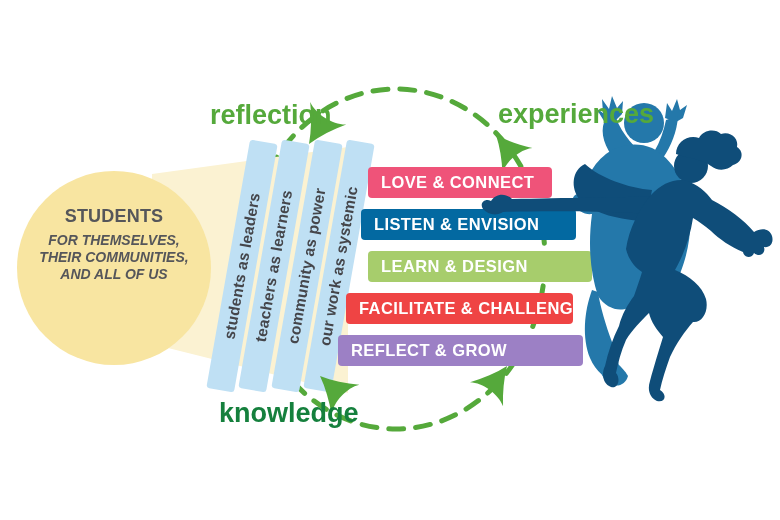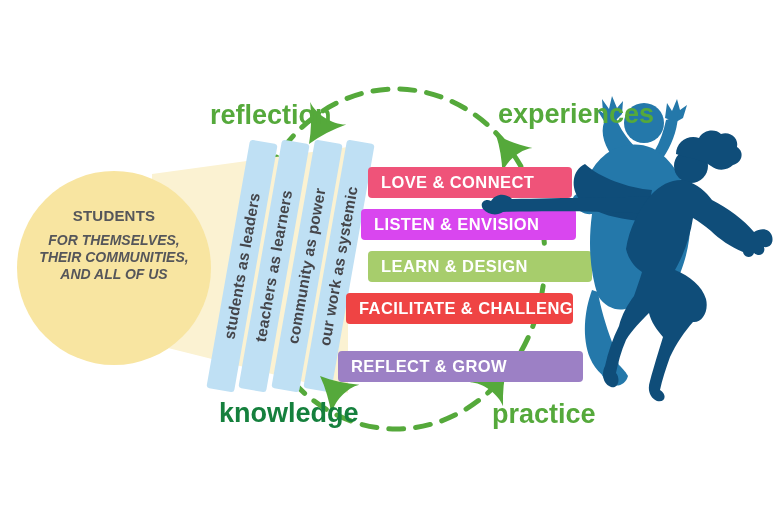--- a/index.html
+++ b/index.html
@@ -14,21 +14,21 @@
   .hbar         { z-index:5; }
   .layer-figure { z-index:6; }
   .outcomes     { z-index:7; }
   .cycle-label, .circle-text { z-index:8; }
 
   
   .circle-text {
     position:absolute; left:18px; top:206px; width:192px;
     text-align:center; color:#55565A;
   }
-  .circle-text .head { font-size:15px; font-weight:bold; line-height:20px; letter-spacing:0.2px; }
+  .circle-text .head { font-size:18px; font-weight:bold; line-height:20px; letter-spacing:0.2px; }
   .circle-text .sub  { margin-top:6px; font-size:14px; font-weight:bold; font-style:italic; line-height:17px; }
   .circle-text div { display:block; }
 
   
   .vbar {
     position:absolute; top:140px; width:28px; height:252px;
     background:#BFE0F4; border-radius:3px; transform:rotate(10deg);
     display:flex; align-items:center; justify-content:center;
   }
   .vbar span {
@@ -36,25 +36,25 @@
     font-size:15.5px; font-weight:bold; color:#45464B; letter-spacing:0.2px;
   }
   .vbar1 { left:228px; } .vbar2 { left:260px; } .vbar3 { left:293px; } .vbar4 { left:325px; }
 
   
   .hbar {
     position:absolute; height:31px; border-radius:4px;
     display:flex; align-items:center; padding-left:13px; box-sizing:border-box;
     color:#ffffff; font-size:16.5px; font-weight:bold; letter-spacing:0.4px; white-space:nowrap;
   }
-  .hbar1 { top:167px; left:368px; width:204px; }
+  .hbar1 { top:167px; left:368px; width:184px; }
   .hbar2 { top:209px; left:361px; width:215px; }
   .hbar3 { top:251px; left:353px; width:224px;margin-left:15px; }
   .hbar4 { top:293px; left:346px; width:227px; }
-  .hbar5 { top:335px; left:338px; width:245px;margin-top:16px; }
+  .hbar5 { top:335px; left:338px; width:245px; }
 
   
   .cycle-label {
     position:absolute; color:#55A93B; font-size:27px; font-weight:bold;
     text-align:center; white-space:nowrap;
   }
   .lbl-reflection  { left:210px; top:100px; width:110px; }
   .lbl-experiences { left:498px; top:99px;  width:118px; }
   .lbl-knowledge   { left:219px; top:398px; width:110px; }
   .lbl-practice    { left:492px; top:399px; width:90px; }
@@ -104,21 +104,21 @@
   <svg class="layer-arrows" width="780" height="520" viewBox="0 0 780 520">
     <path d="M0 0 C -4 10, -10 20, -17 29 C -8 23, 8 23, 17 29 C 10 20, 4 10, 0 0 Z" transform="translate(309,144) rotate(212) scale(1.25)" fill="#55A93B"></path>
     <path d="M0 0 C -4 10, -10 20, -17 29 C -8 23, 8 23, 17 29 C 10 20, 4 10, 0 0 Z" transform="translate(496,135) rotate(-40) scale(1.15)" fill="#55A93B"></path>
     <path d="M0 0 C -4 10, -10 20, -17 29 C -8 23, 8 23, 17 29 C 10 20, 4 10, 0 0 Z" transform="translate(320,376) rotate(-47) scale(1.2)" fill="#55A93B"></path>
     <path d="M0 0 C -4 10, -10 20, -17 29 C -8 23, 8 23, 17 29 C 10 20, 4 10, 0 0 Z" transform="translate(507,366) rotate(36) scale(1.2)" fill="#55A93B"></path>
   </svg>
 
   <div class="hbar hbar1" style="background: rgb(239, 83, 121);">
     <span>LOVE &amp; CONNECT</span>
   </div>
-  <div class="hbar hbar2" style="background: #d946ef;">
+  <div class="hbar hbar2" style="background: #0369a1;">
     <span>LISTEN &amp; ENVISION</span>
   </div>
   <div class="hbar hbar3" style="background: rgb(167, 205, 108);">
     <span>LEARN &amp; DESIGN</span>
   </div>
   <div class="hbar hbar4" style="background: #ef4444;">
     <span>FACILITATE &amp; CHALLENGE</span>
   </div>
   <div class="hbar hbar5" style="background: rgb(156, 128, 197);">
     <span>REFLECT &amp; GROW</span>
@@ -143,15 +143,14 @@
       <path d="M652,190 C628,188 600,178 585,164 C572,170 570,188 580,200 C594,214 620,220 646,221 Z"></path>
       <path d="M676,196 C630,197 560,198 512,199 C505,192 495,194 491,201 C485,198 479,203 483,209 C488,215 497,216 503,212 C560,210 634,212 670,215 Z"></path>
       <path d="M684,180 C698,184 706,192 712,200 C728,208 744,220 754,232 C762,227 770,229 772,236 C774,243 770,248 764,247 C766,253 760,258 754,253 C752,259 744,258 743,252 C731,247 719,239 711,231 C705,226 698,221 693,218 C690,238 683,256 675,270 C690,276 702,286 706,299 C709,312 702,323 693,322 C685,331 676,344 670,357 C666,368 662,380 660,390 C667,394 666,403 657,401 C650,398 647,390 650,381 C654,366 659,350 663,337 C657,330 651,322 649,313 C641,321 632,330 626,340 C621,351 618,363 616,373 C621,379 618,389 611,387 C603,384 601,374 605,366 C608,352 613,338 619,326 C622,314 628,304 634,296 C637,287 640,279 642,272 C634,267 628,258 626,249 C629,229 639,209 651,195 C661,184 672,179 684,180 Z"></path>
     </g>
   </svg>
 
 
   <div class="cycle-label lbl-reflection" style="color: rgb(85, 169, 59);">reflection</div>
   <div class="cycle-label lbl-experiences" style="color: rgb(85, 169, 59);">experiences</div>
   <div class="cycle-label lbl-knowledge" style="color: #15803d; text-align: center;">knowledge</div>
-  <div class="cycle-label lbl-practice" style="color: rgb(85, 169, 59);">practice</div>
 
 </div>
 
 </body></html>

